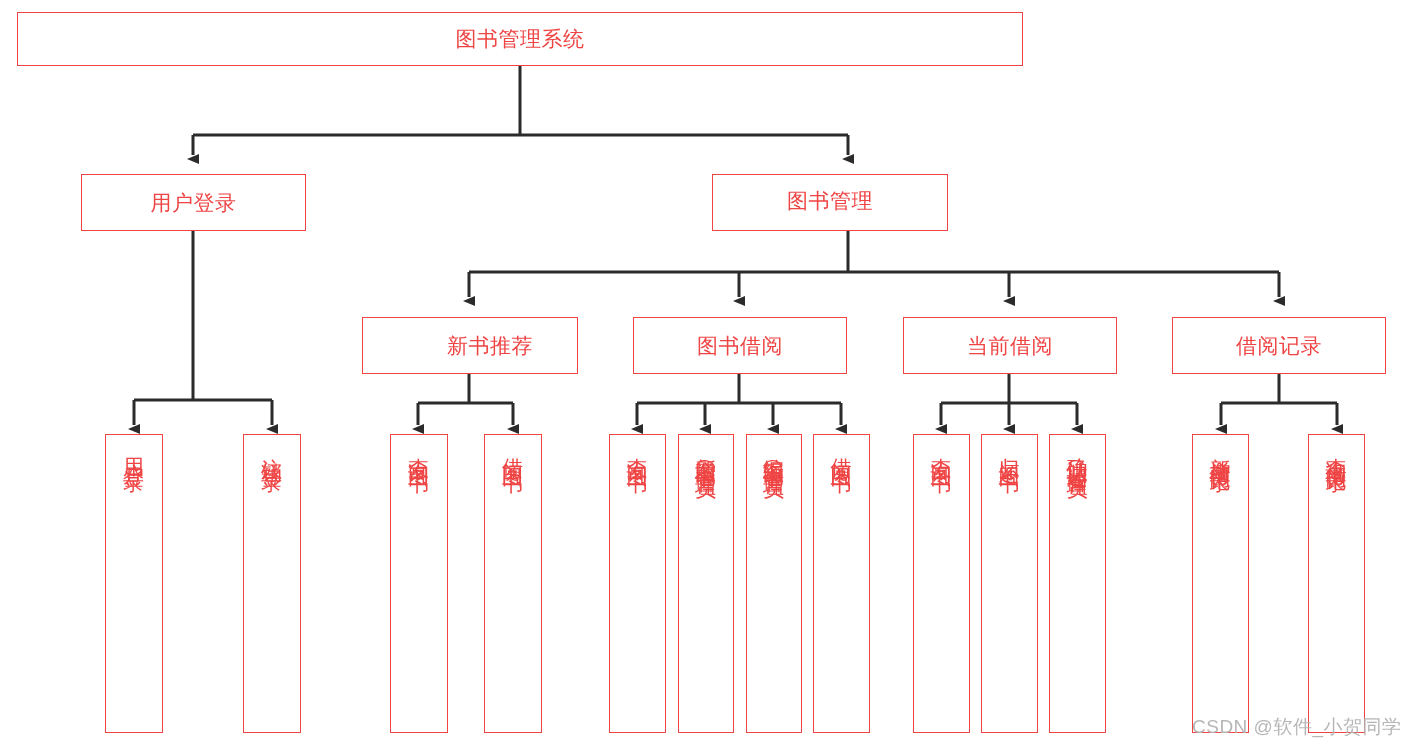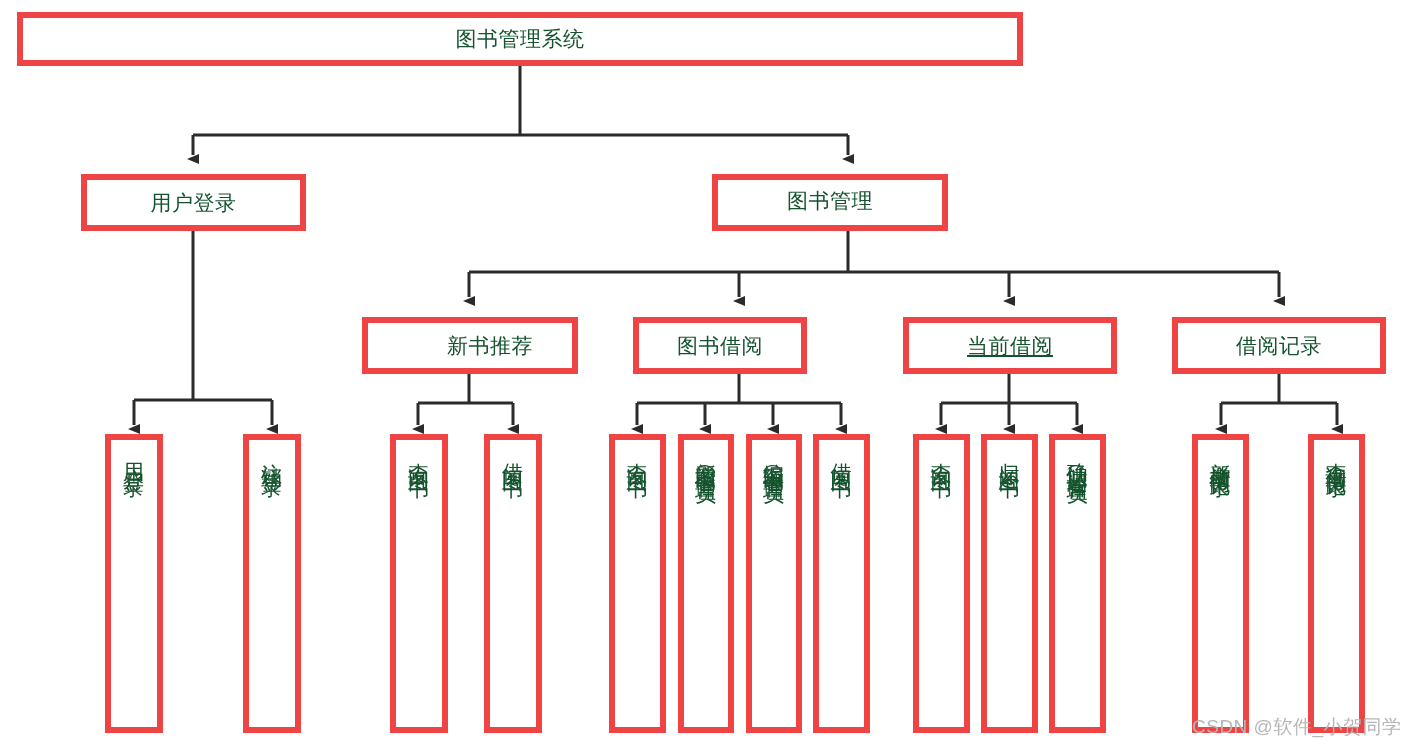--- a/index.html
+++ b/index.html
@@ -23,25 +23,25 @@
     left: 0;
     top: 0;
     width: 1405px;
     height: 747px;
     pointer-events: none;
   }
   .node {
     position: absolute;
     box-sizing: border-box;
     background: #ffffff;
-    border: 6px solid #ef4444;
+    border: 1px solid #ef4444;
     display: flex;
     align-items: center;
     justify-content: center;
-    color: #14532d;
+    color: #ef4444;
     z-index: 3;
   }
   .node-label {
     display: block;
     text-align: center;
     line-height: 1.12;
     white-space: pre;
   }
   
   .node.horiz .node-label {
@@ -139,25 +139,25 @@
   </div>
 
   <div class="node horiz" style="left:712px; top:174px; width:236px; height:57px;font-family:Liberation Mono, monospace;">
     <span class="node-label">图书管理</span>
   </div>
 
   <div class="node horiz" style="left:362px; top:317px; width:216px; height:57px;padding-left:40px;">
     <span class="node-label">新书推荐</span>
   </div>
 
-  <div class="node horiz" style="left:633px; top:317px; width:174px; height:57px;">
+  <div class="node horiz" style="left:633px; top:317px; width:214px; height:57px;">
     <span class="node-label">图书借阅</span>
   </div>
 
-  <div class="node horiz" style="left:903px; top:317px; width:214px; height:57px;text-decoration:underline;">
+  <div class="node horiz" style="left:903px; top:317px; width:214px; height:57px;">
     <span class="node-label">当前借阅</span>
   </div>
 
   <div class="node horiz" style="left:1172px; top:317px; width:214px; height:57px;">
     <span class="node-label">借阅记录</span>
   </div>
 
   <div class="node vert" style="left:105px; top:434px; width:58px; height:299px;">
     <span class="node-label">用户登录</span>
   </div>

